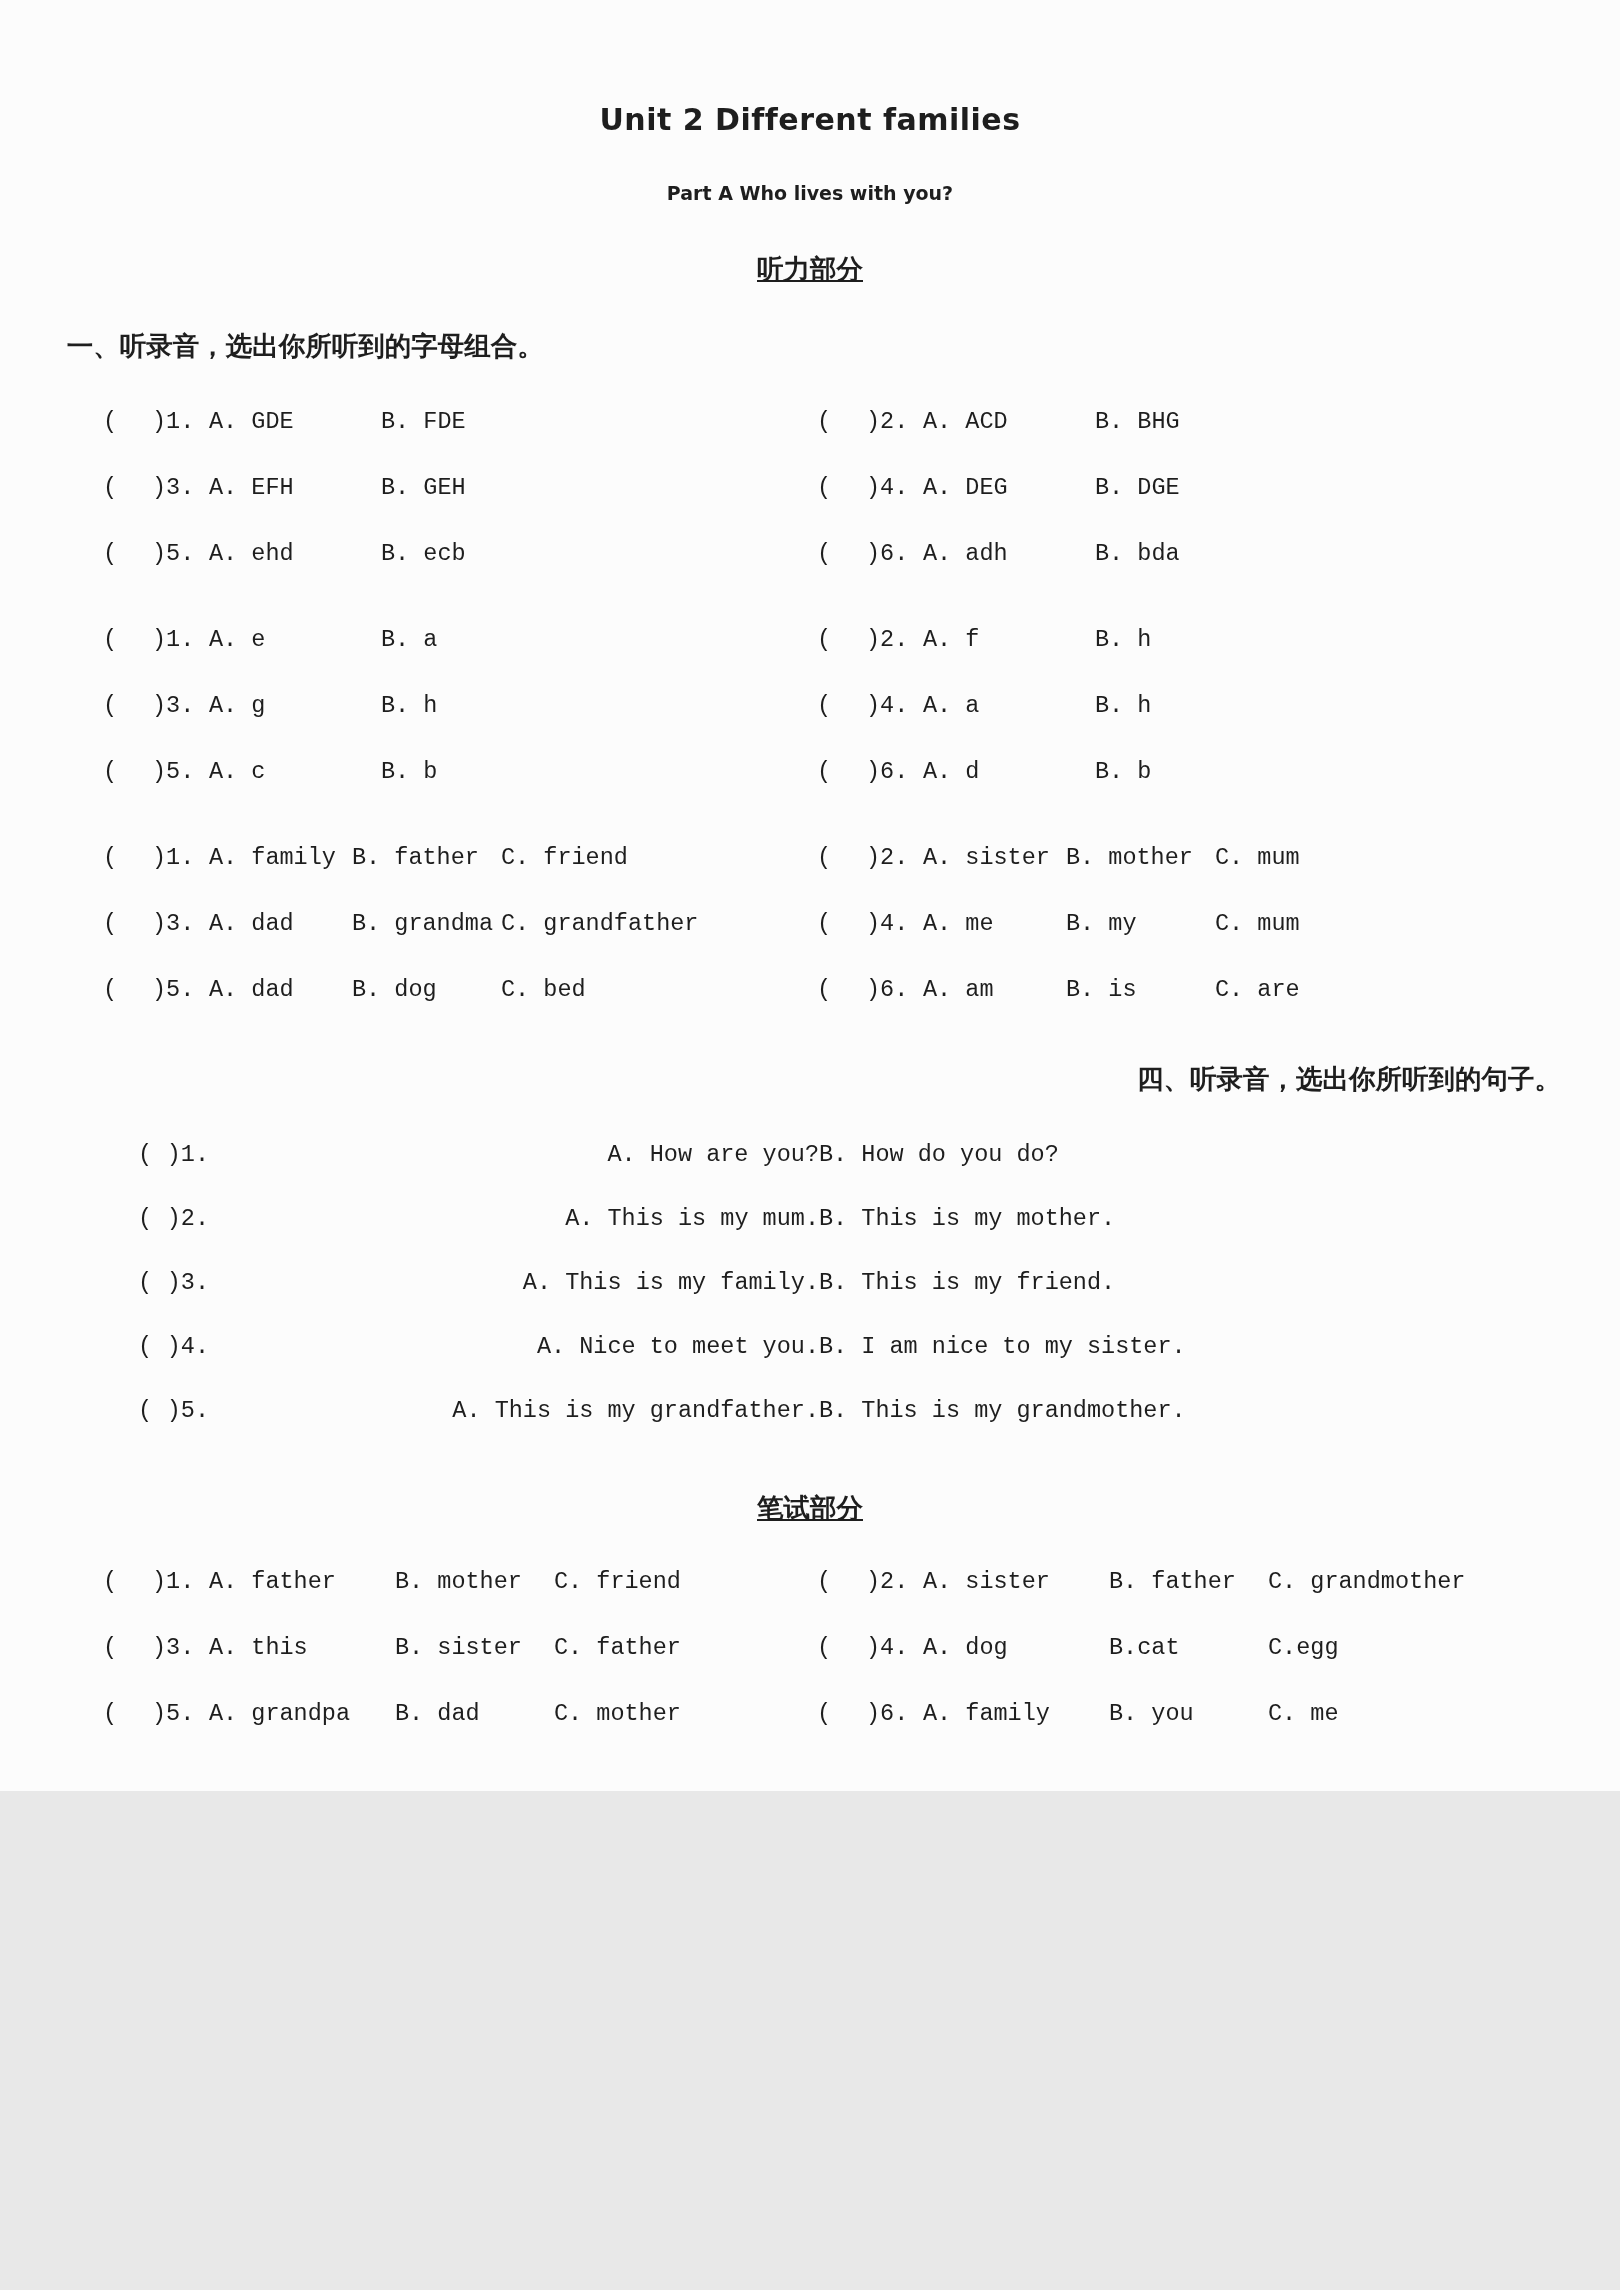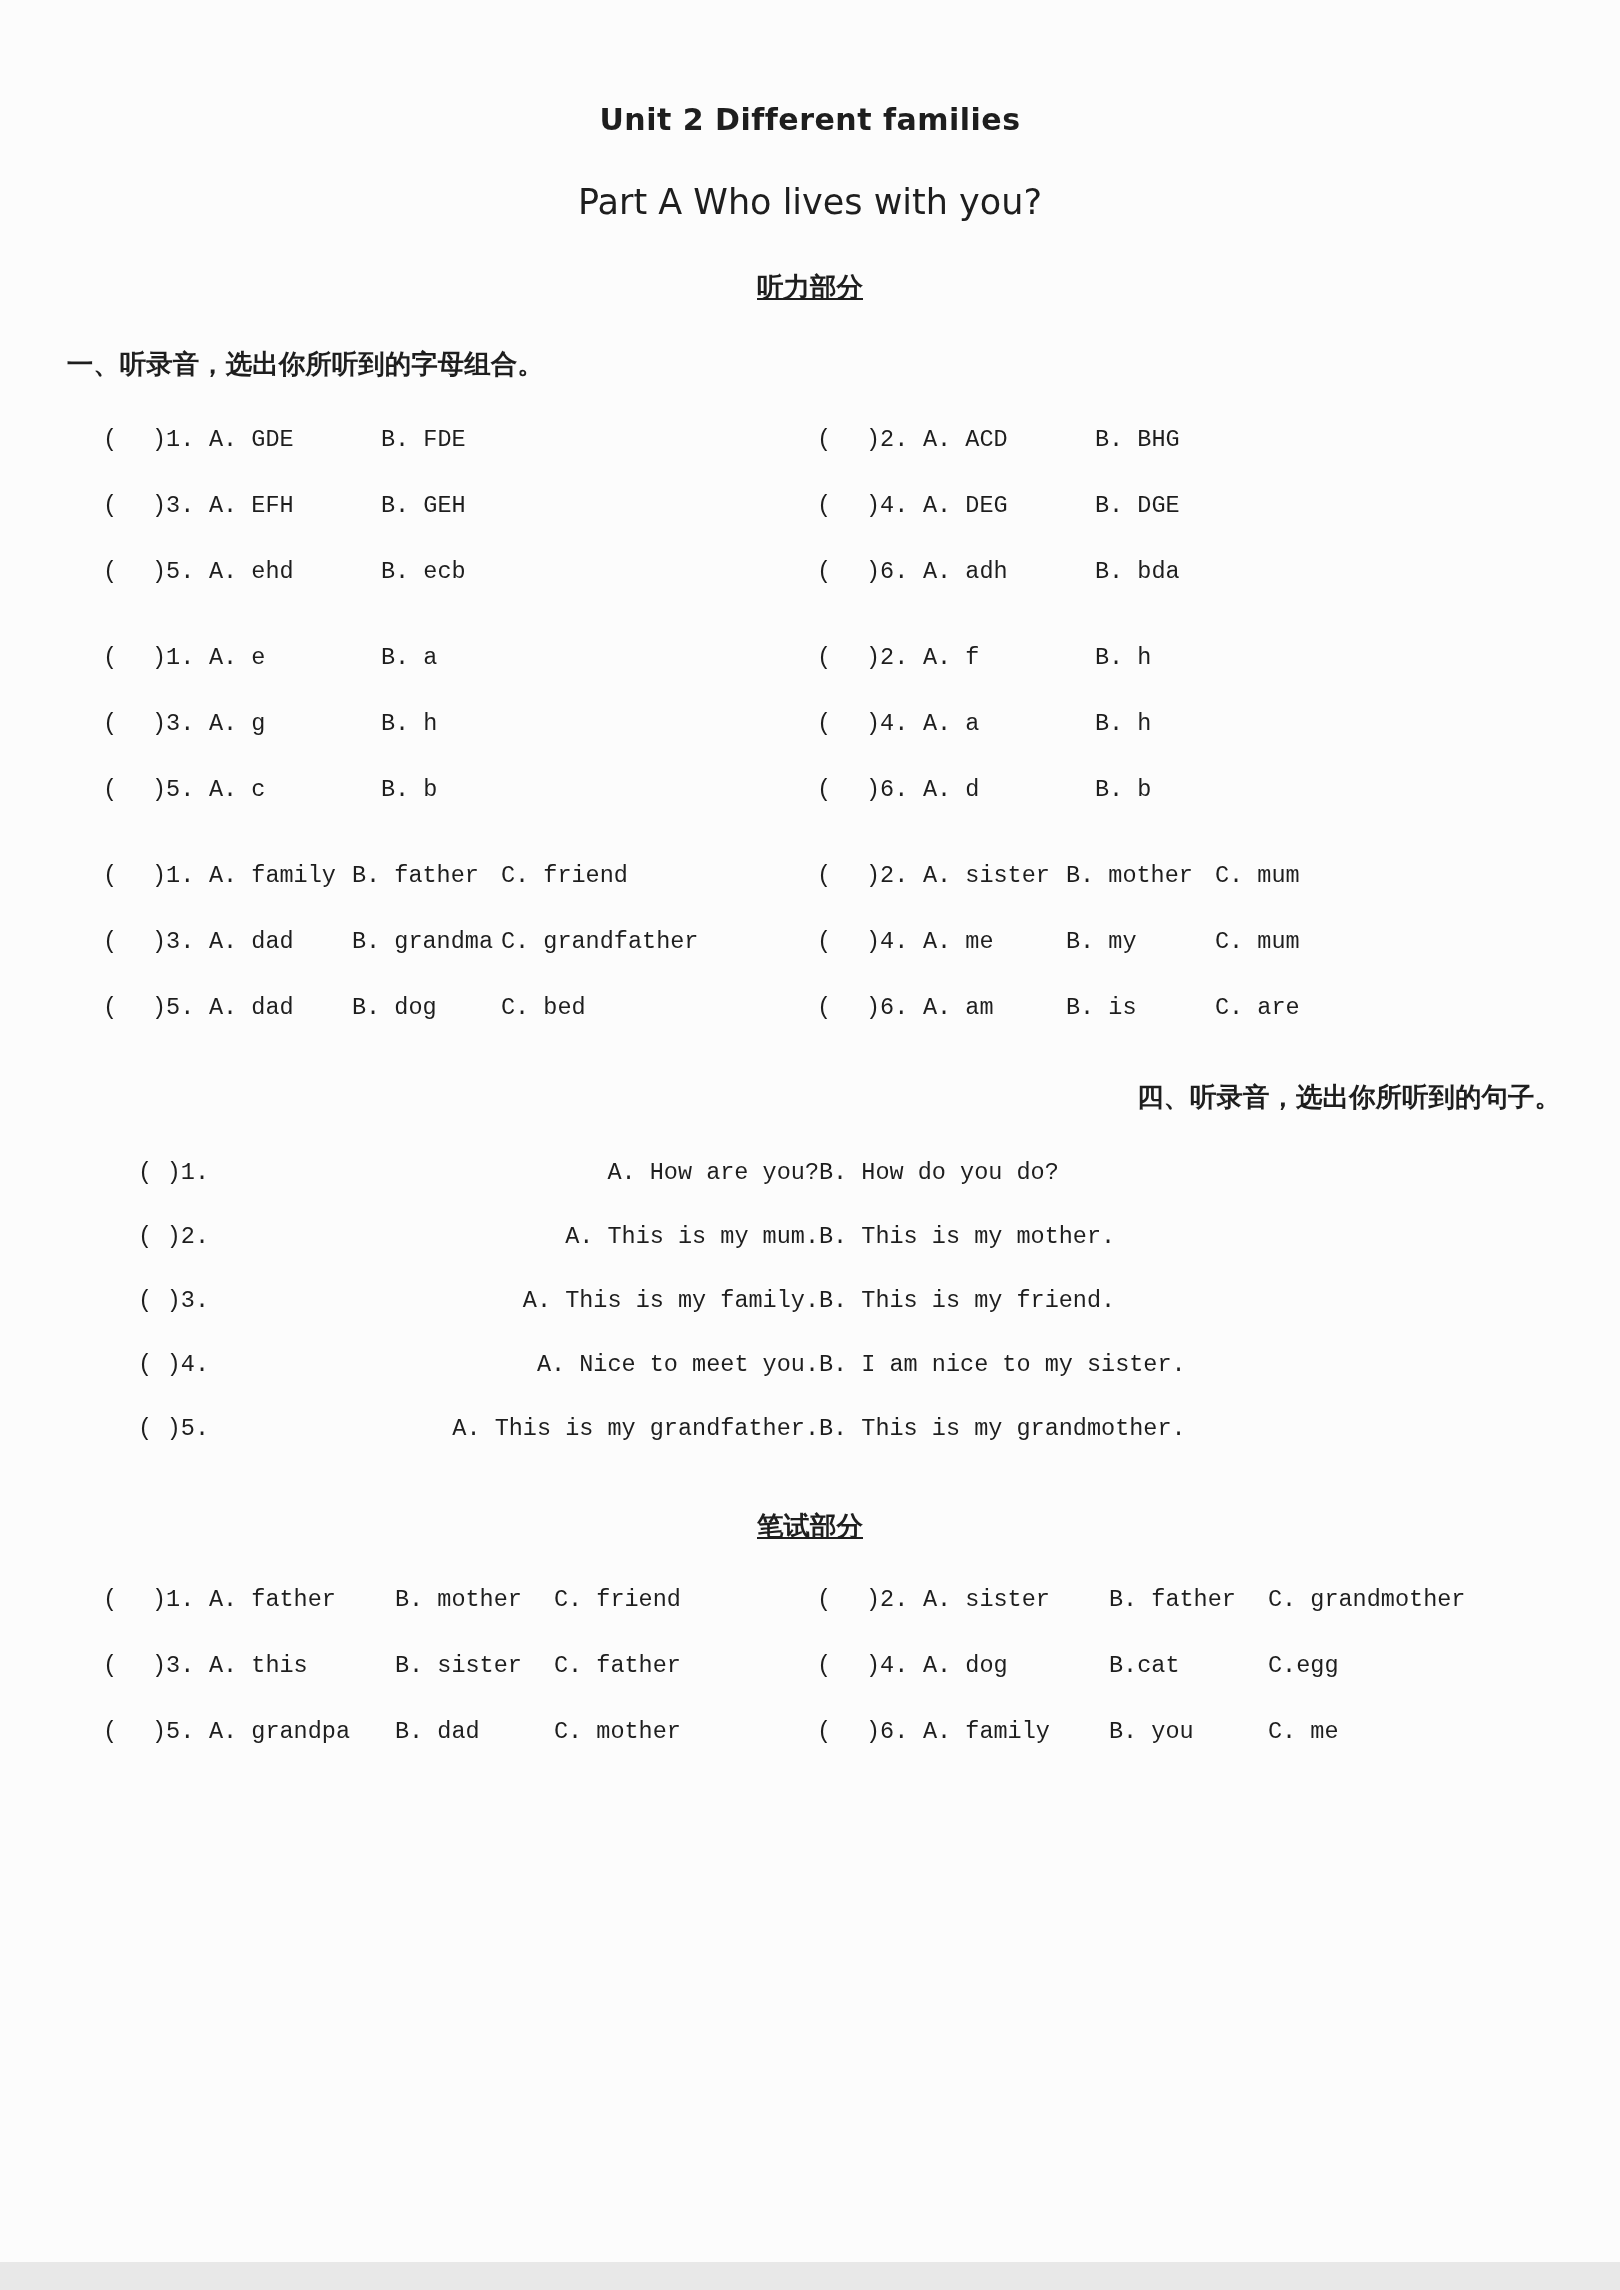--- a/index.html
+++ b/index.html
@@ -1,40 +1,40 @@
 <!DOCTYPE html>
 <html><head>
 <meta charset="utf-8">
 <style>
   * { box-sizing: border-box; }
   html, body { margin: 0; padding: 0; background: #e8e8e8; }
   .page {
     position: relative;
     width: 1620px;
-    height: 2262px;
+    height: 1791px;
     margin: 0 auto;
     background: #fcfcfc;
     color: #1e1e1e;
     font-family: "DejaVu Sans", sans-serif;
     overflow: hidden;
   }
   .content { padding: 102px 59px 0 59px; }
 
   .title {
     margin: 0 0 45px 0;
     text-align: center;
     font-size: 30px;
     font-weight: 700;
     letter-spacing: 0.5px;
   }
   .subtitle {
     margin: 0 0 47px 0;
     text-align: center;
-    font-size: 35px;
-    font-weight: 400;
+    font-size: 19px;
+    font-weight: 700;
   }
   .part-header {
     margin: 0 0 41px 0;
     text-align: center;
     font-size: 26.5px;
     font-weight: 700;
     text-decoration: underline;
   }
   .sec { margin-bottom: 57px; font-family: Liberation Mono, monospace; }
   .sec-title {

